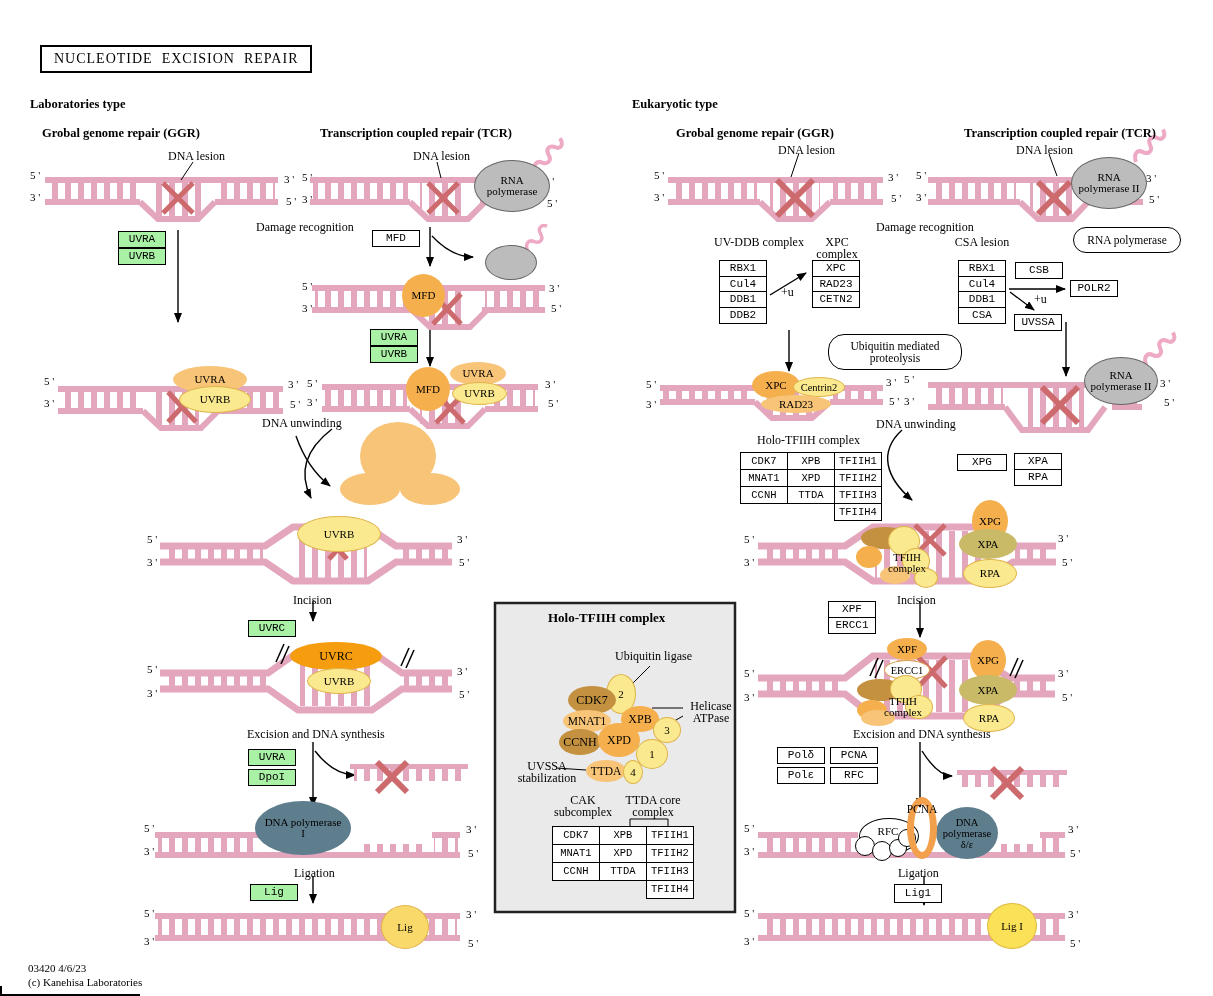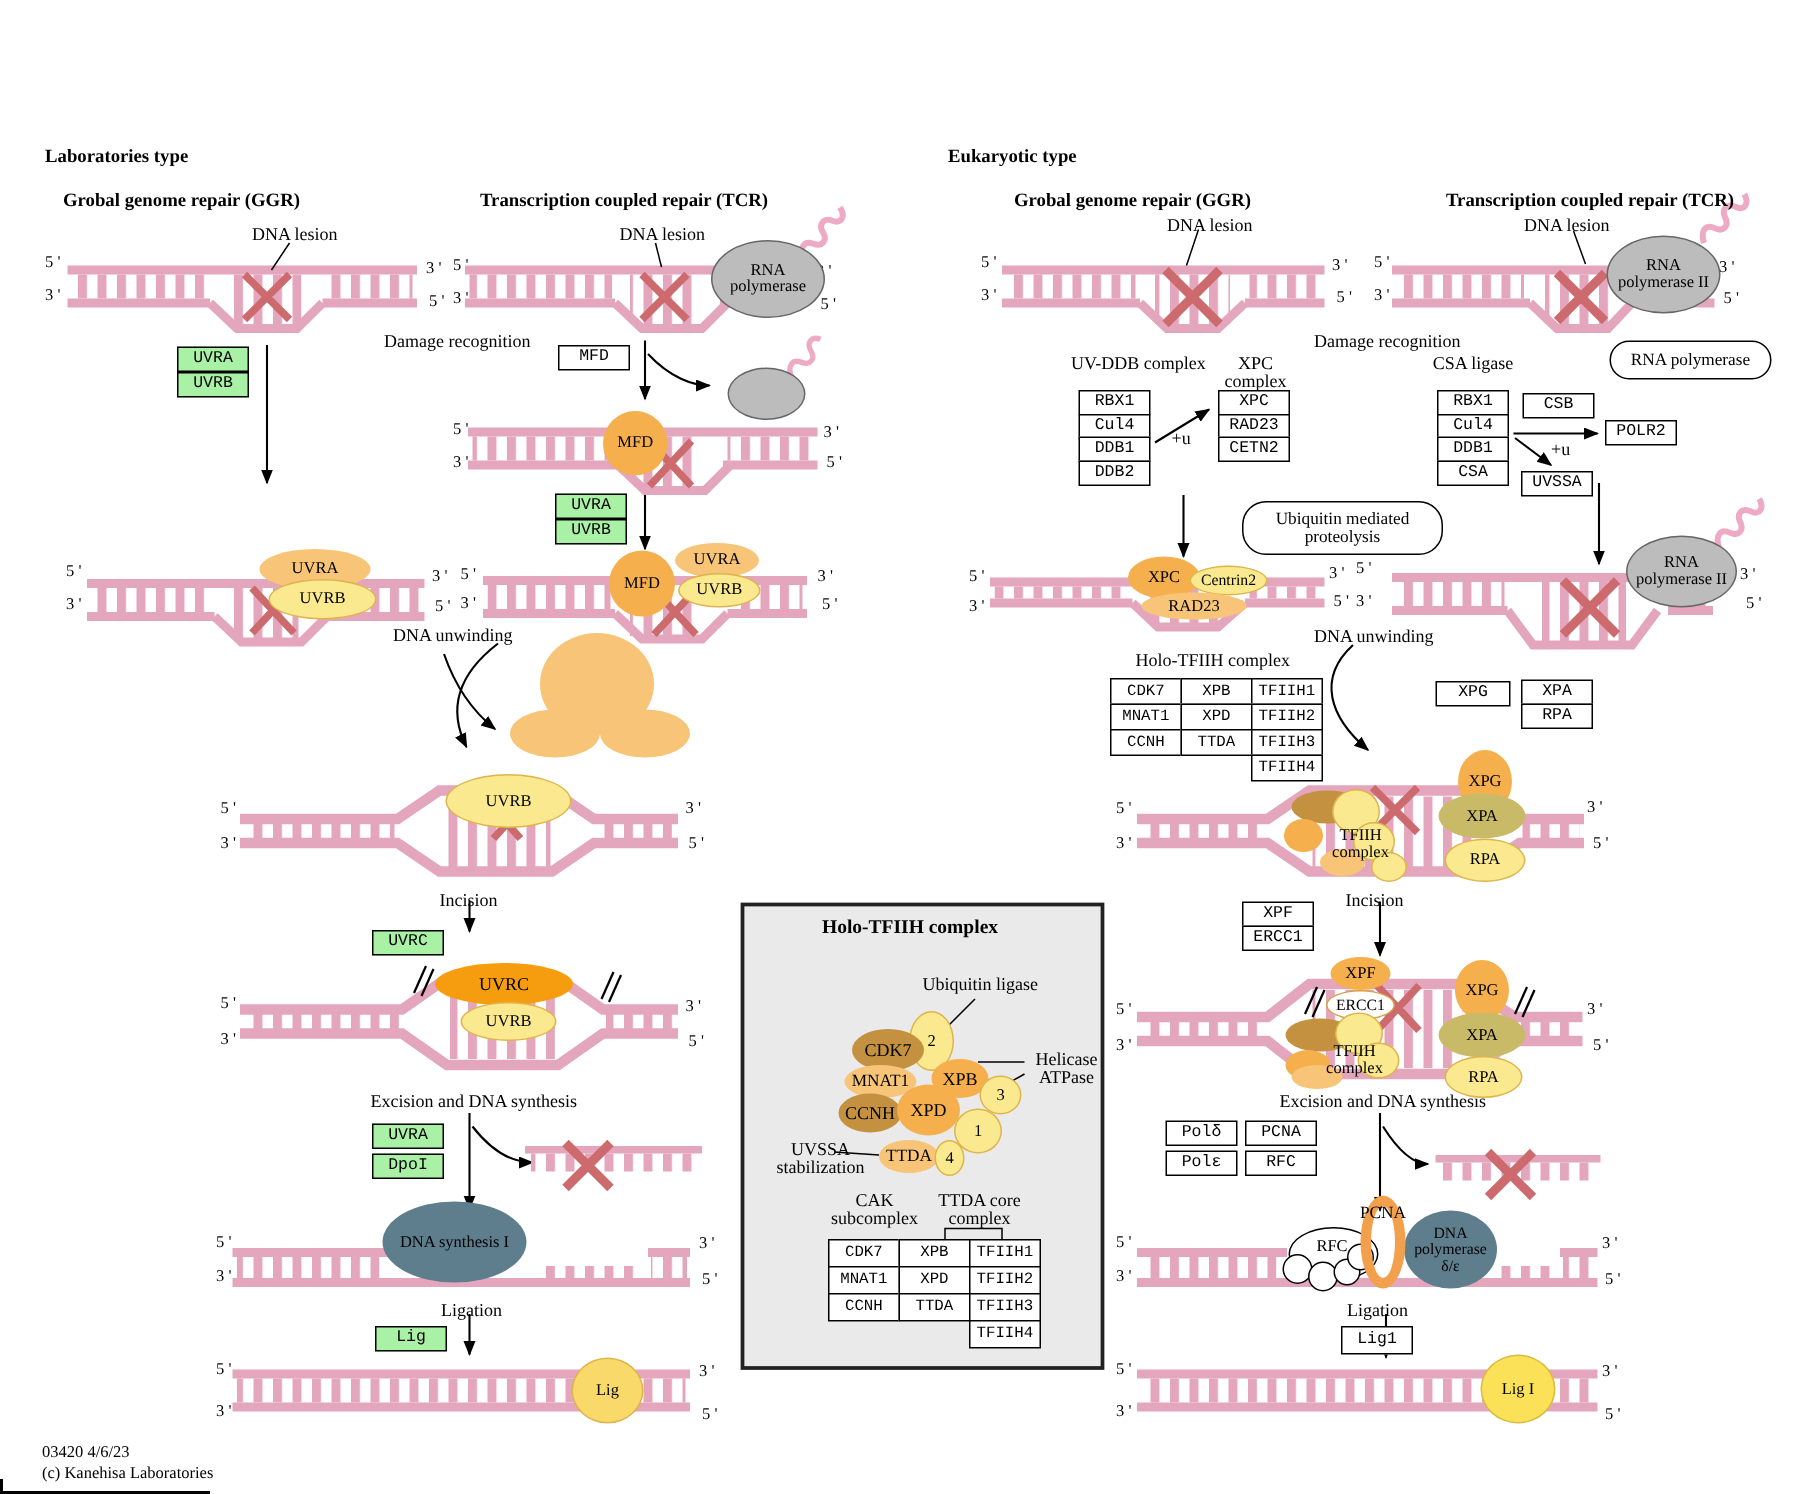--- a/index.html
+++ b/index.html
@@ -286,20 +286,21 @@
     <line x1="652" y1="708" x2="683" y2="708" stroke="#000" stroke-width="1"></line>
     <line x1="662" y1="728" x2="683" y2="716" stroke="#000" stroke-width="1"></line>
     <line x1="556" y1="768" x2="586" y2="770" stroke="#000" stroke-width="1"></line>
     <path d="M630,827 L630,819 L668,819 L668,827" stroke="#000" stroke-width="1" fill="none"></path>
   </g>
 
   <line x1="0" y1="995" x2="140" y2="995" stroke="#000" stroke-width="2"></line>
   <line x1="1" y1="986" x2="1" y2="996" stroke="#000" stroke-width="2"></line>
 </svg>
 
+<div class="titlebox" style="left:40px;top:45px">NUCLEOTIDE  EXCISION  REPAIR</div>
 <div class="hd" style="left:30px;top:97px">Laboratories type</div>
 <div class="hd" style="left:42px;top:126px">Grobal genome repair (GGR)</div>
 <div class="hd" style="left:320px;top:126px">Transcription coupled repair (TCR)</div>
 <div class="hd" style="left:632px;top:97px">Eukaryotic type</div>
 <div class="hd" style="left:676px;top:126px">Grobal genome repair (GGR)</div>
 <div class="hd" style="left:964px;top:126px">Transcription coupled repair (TCR)</div>
 
 <div class="lbl" style="left:168px;top:150px">DNA lesion</div>
 <div class="lbl" style="left:413px;top:150px">DNA lesion</div>
 <div class="lbl" style="left:778px;top:144px">DNA lesion</div>
@@ -404,27 +405,27 @@
 <div class="blob or1" style="left:406px;top:367px;width:44px;height:44px">MFD</div>
 <div class="blob or2" style="left:450px;top:362px;width:56px;height:23px">UVRA</div>
 <div class="blob yel" style="left:452px;top:382px;width:53px;height:21px">UVRB</div>
 <div class="blob or2" style="left:360px;top:422px;width:76px;height:68px"></div>
 <div class="blob or2" style="left:340px;top:473px;width:60px;height:32px"></div>
 <div class="blob or2" style="left:400px;top:473px;width:60px;height:32px"></div>
 <div class="blob yel" style="left:297px;top:516px;width:82px;height:34px">UVRB</div>
 <div class="blob org" style="left:290px;top:642px;width:92px;height:28px;font-size:12px">UVRC</div>
 <div class="blob yel" style="left:307px;top:668px;width:62px;height:24px">UVRB</div>
 <div class="blob blu" style="left:255px;top:801px;width:96px;height:54px">
-      <span style="width:80px">DNA synthesis I</span>
+      <span style="width:80px">DNA polymerase I</span>
     </div>
 <div class="blob" style="left:381px;top:905px;width:46px;height:42px;background:#f8d96a;border:1px solid #e0b44c">Lig</div>
 
 <div class="lbl" style="left:714px;top:236px">UV-DDB complex</div>
 <div class="lbl c" style="left:810px;top:236px;width:54px">XPC complex</div>
-<div class="lbl c" style="left:952px;top:236px;width:60px">CSA ligase</div>
+<div class="lbl c" style="left:952px;top:236px;width:60px">CSA lesion</div>
 
 <div class="vtbl" style="left:719px;top:261px">
   <div class="cell">RBX1</div>
   <div class="cell">Cul4</div>
   <div class="cell">DDB1</div>
   <div class="cell">DDB2</div>
 </div>
 <div class="vtbl" style="left:812px;top:261px">
   <div class="cell">XPC</div>
   <div class="cell">RAD23</div>

